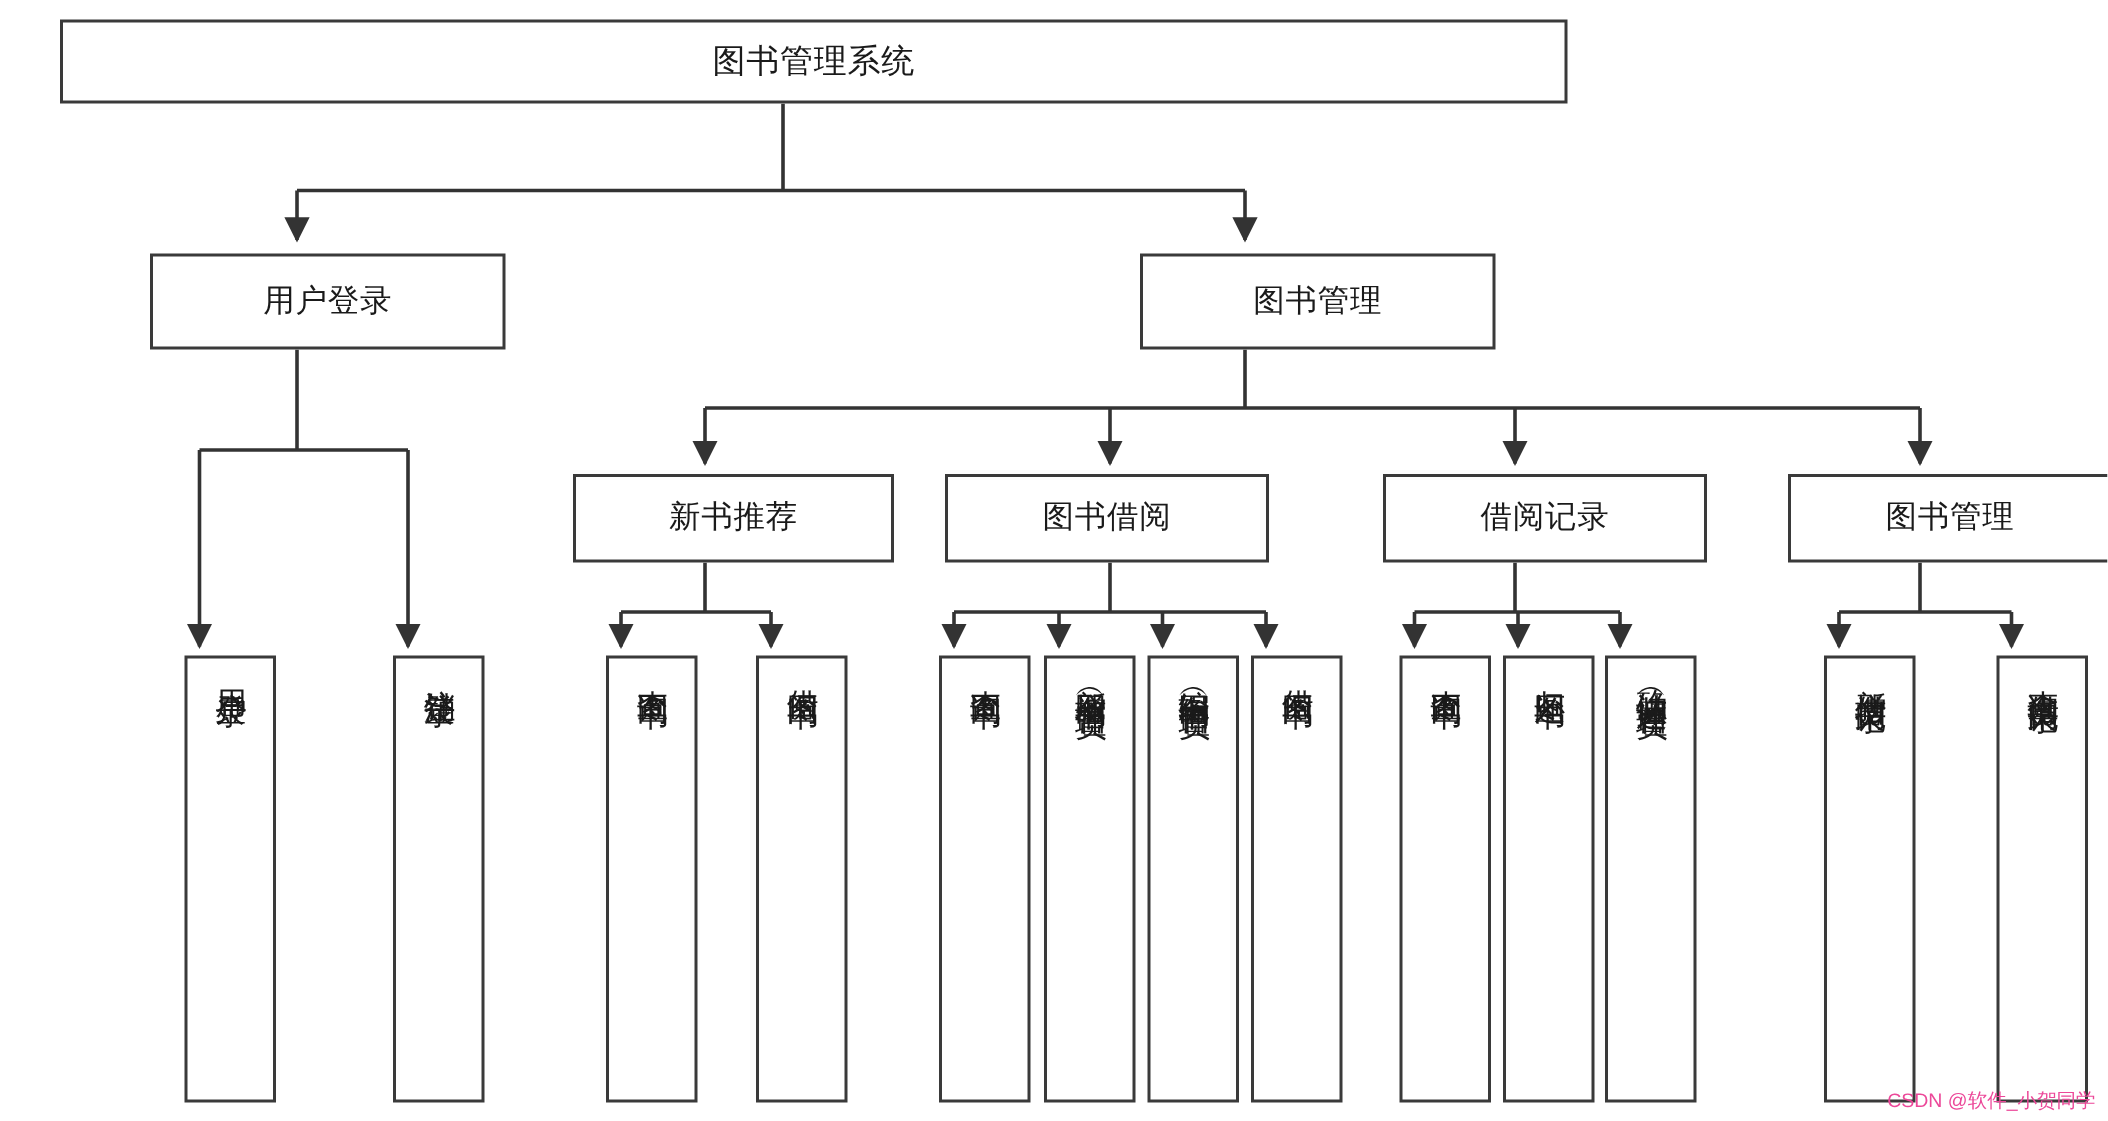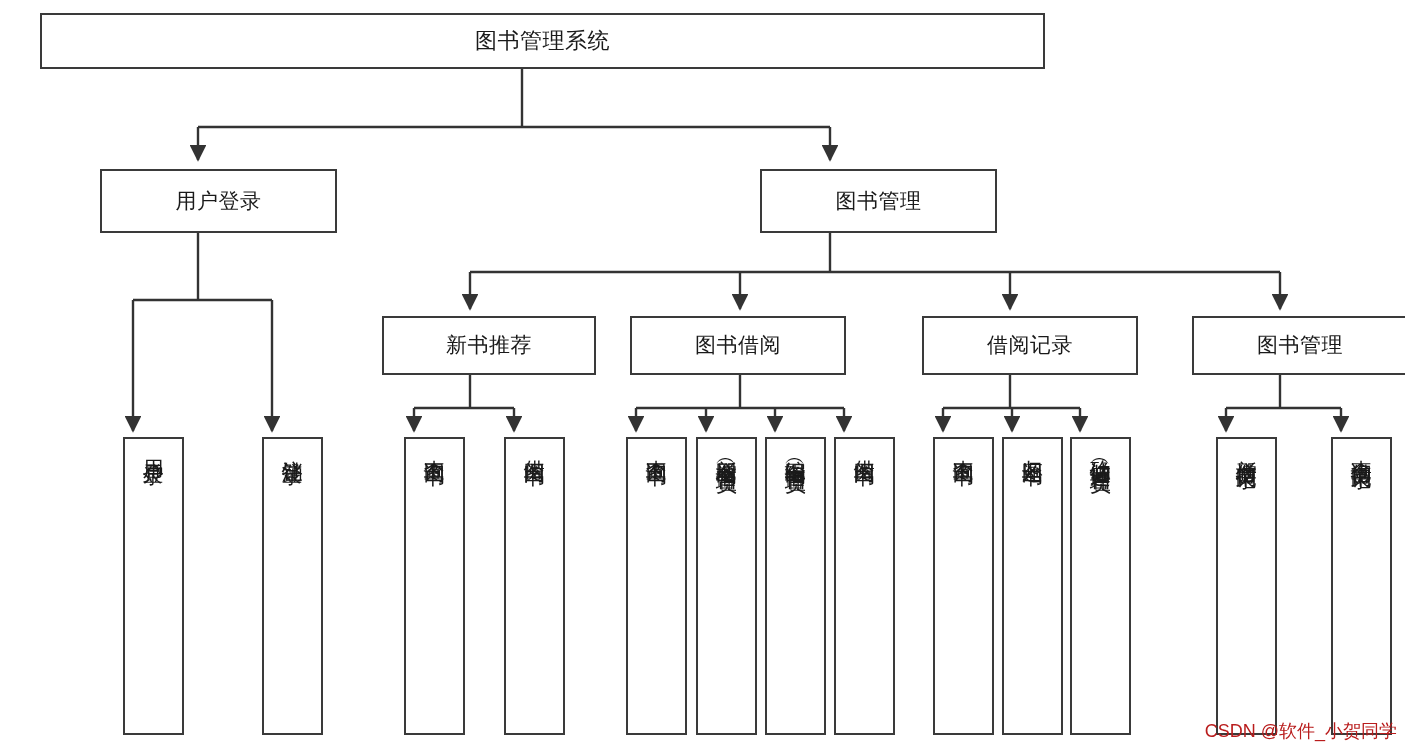--- a/index.html
+++ b/index.html
@@ -61,22 +61,22 @@
     text-orientation: upright;
     font-size: 21px;
     line-height: 1.02;
     letter-spacing: 2px;
     white-space: nowrap;
   }
   .watermark {
     position: absolute;
     right: 8px;
     bottom: 4px;
-    font-size: 18px;
-    color: #b91c1c;
+    font-size: 13px;
+    color: #ec4899;
     white-space: nowrap;
     user-select: none;
   }
 </style>
 </head>
 <body>
 
 <div id="canvas">
 
   <svg class="connectors" viewBox="0 0 1405 747" xmlns="http://www.w3.org/2000/svg">

